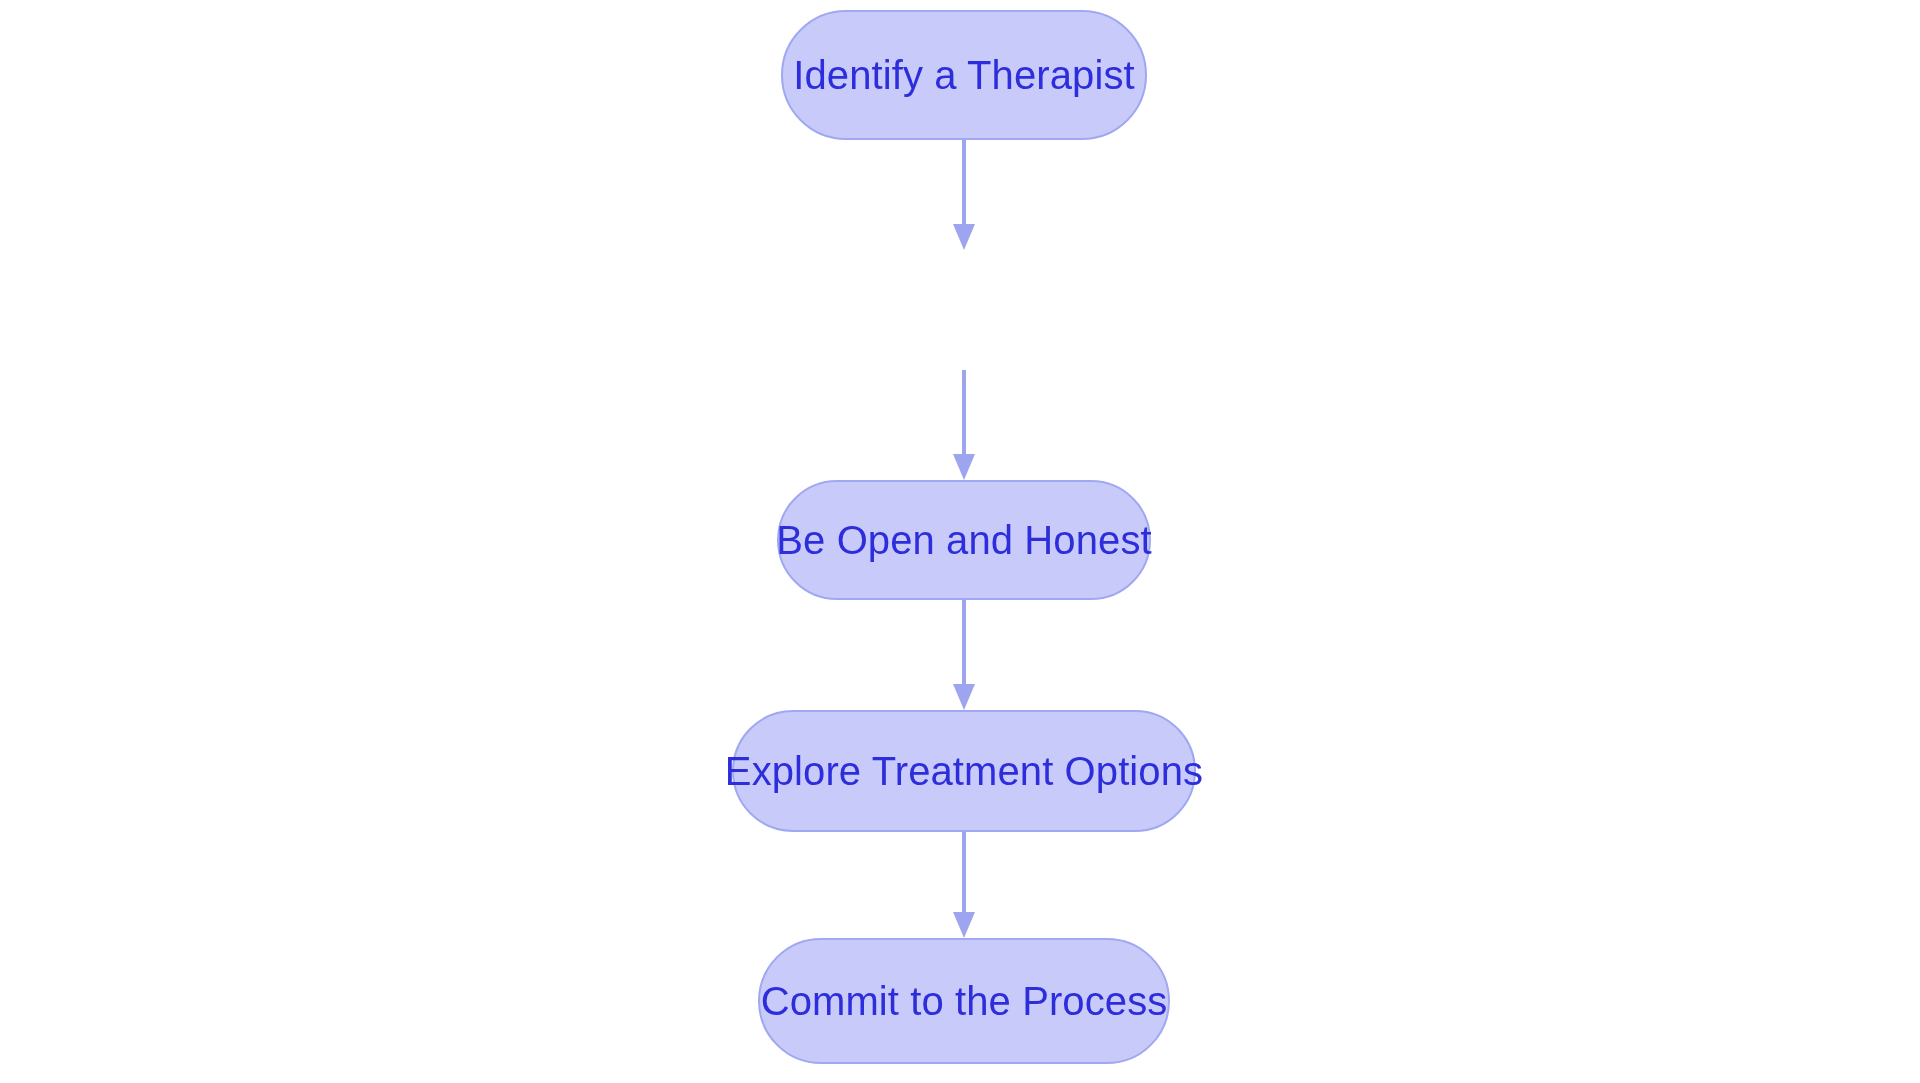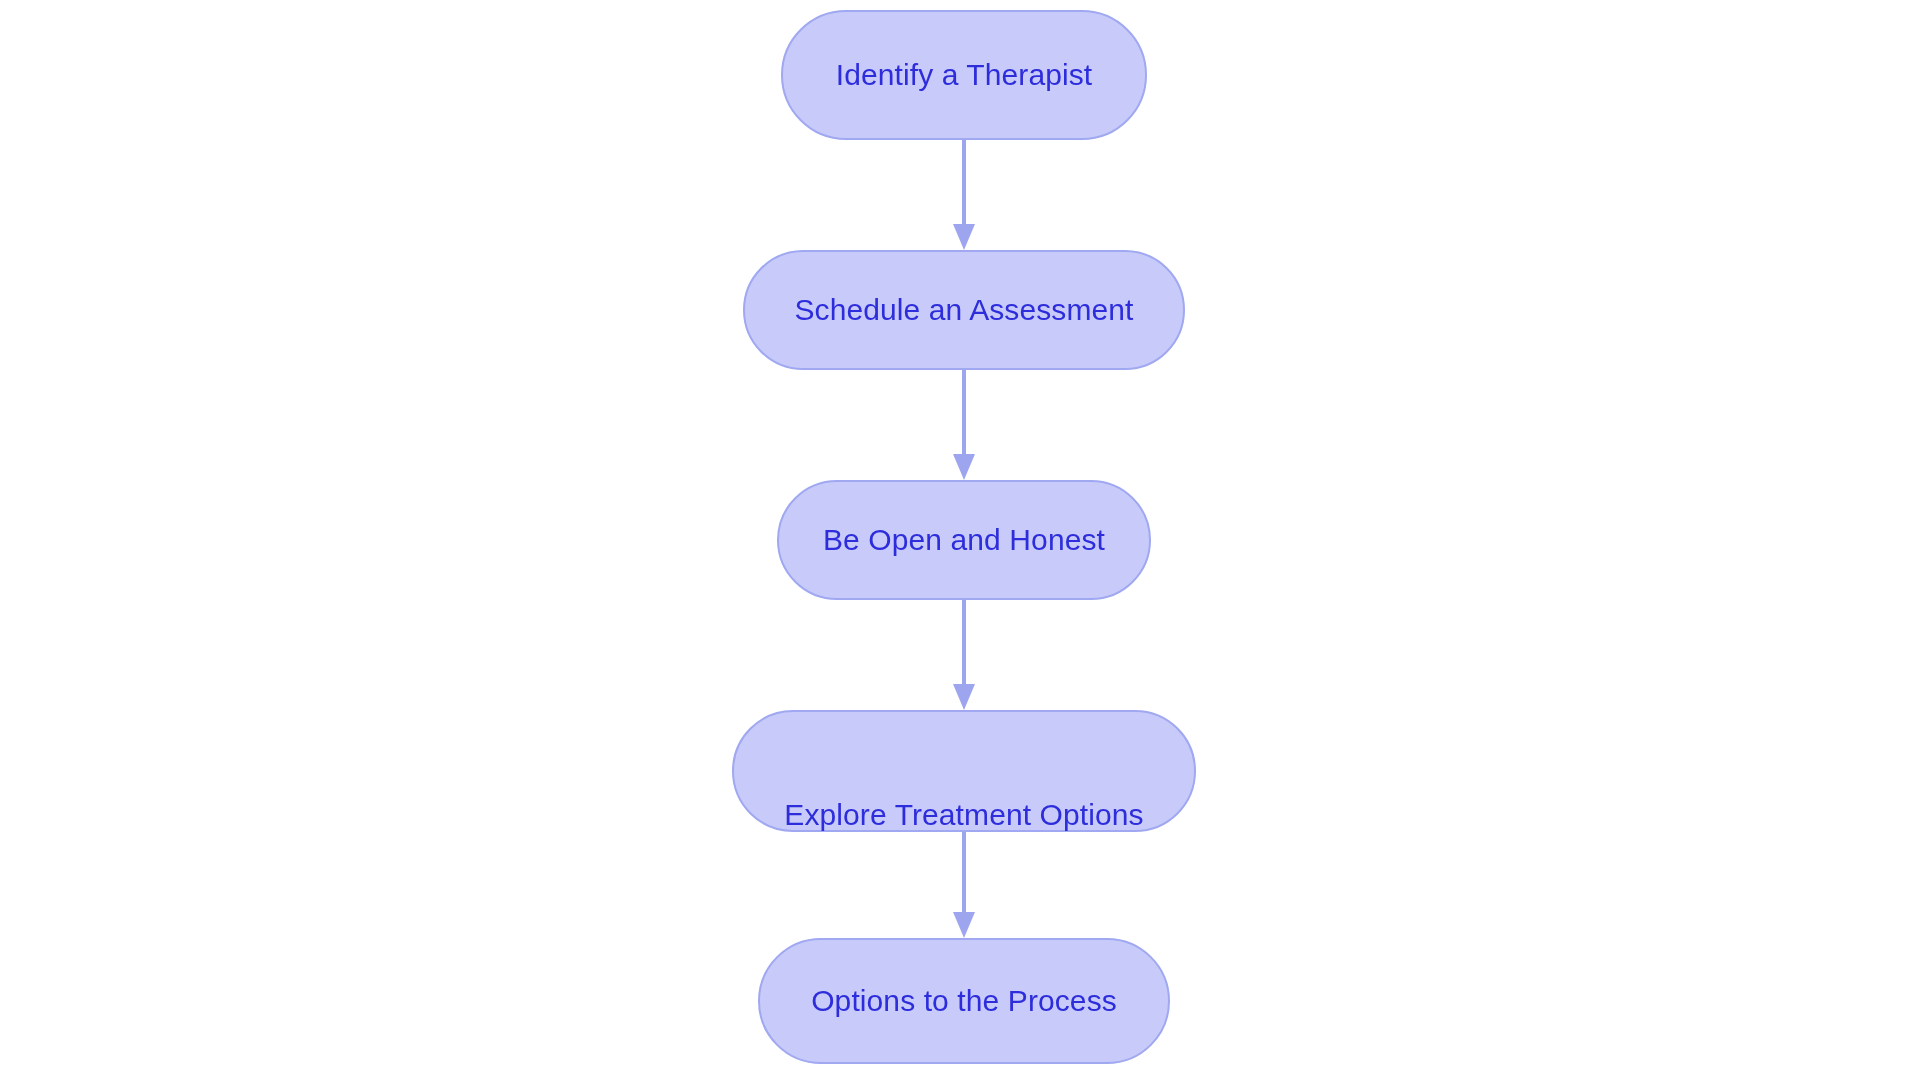--- a/index.html
+++ b/index.html
@@ -29,32 +29,32 @@
     display: flex;
     align-items: center;
     justify-content: center;
     background: #c8cbfa;
     border: 2px solid #9fa8f0;
     border-radius: 9999px;
     transform: translateX(-50%);
   }
   .node-label {
     color: #2d2ddb;
-    font-size: 30px;
+    font-size: 40px;
     font-weight: 400;
     letter-spacing: 0.1px;
     line-height: 1;
     white-space: nowrap;
     font-family: "Liberation Sans", "DejaVu Sans", sans-serif;
   }
 
   .node-1 { left: 964px; top: 10px;  width: 366px; height: 130px; }
   .node-2 { left: 964px; top: 250px; width: 442px; height: 120px; }
   .node-3 { left: 964px; top: 480px; width: 374px; height: 120px; align-items: center; }
-  .node-4 { left: 964px; top: 710px; width: 464px; height: 122px; align-items: flex-end; }
+  .node-4 { left: 964px; top: 710px; width: 464px; height: 122px; }
   .node-5 { left: 964px; top: 938px; width: 412px; height: 126px; }
 
   
   .connector {
     position: absolute;
     transform: translateX(-50%);
     pointer-events: none;
   }
   .connector .stem {
     position: absolute;
@@ -92,23 +92,20 @@
 
   <div class="node node-1">
     <span class="node-label">Identify a Therapist</span>
   </div>
 
   <div class="connector conn-1">
     <div class="stem"></div>
     <div class="head"></div>
   </div>
 
-  <div class="node node-2">
-    <span class="node-label">Schedule an Assessment</span>
-  </div>
 
   <div class="connector conn-2">
     <div class="stem"></div>
     <div class="head"></div>
   </div>
 
   <div class="node node-3">
     <span class="node-label">Be Open and Honest</span>
   </div>
 
@@ -120,16 +117,16 @@
   <div class="node node-4">
     <span class="node-label">Explore Treatment Options</span>
   </div>
 
   <div class="connector conn-4">
     <div class="stem"></div>
     <div class="head"></div>
   </div>
 
   <div class="node node-5">
-    <span class="node-label">Options to the Process</span>
+    <span class="node-label">Commit to the Process</span>
   </div>
 
 </div>
 
 </body></html>

